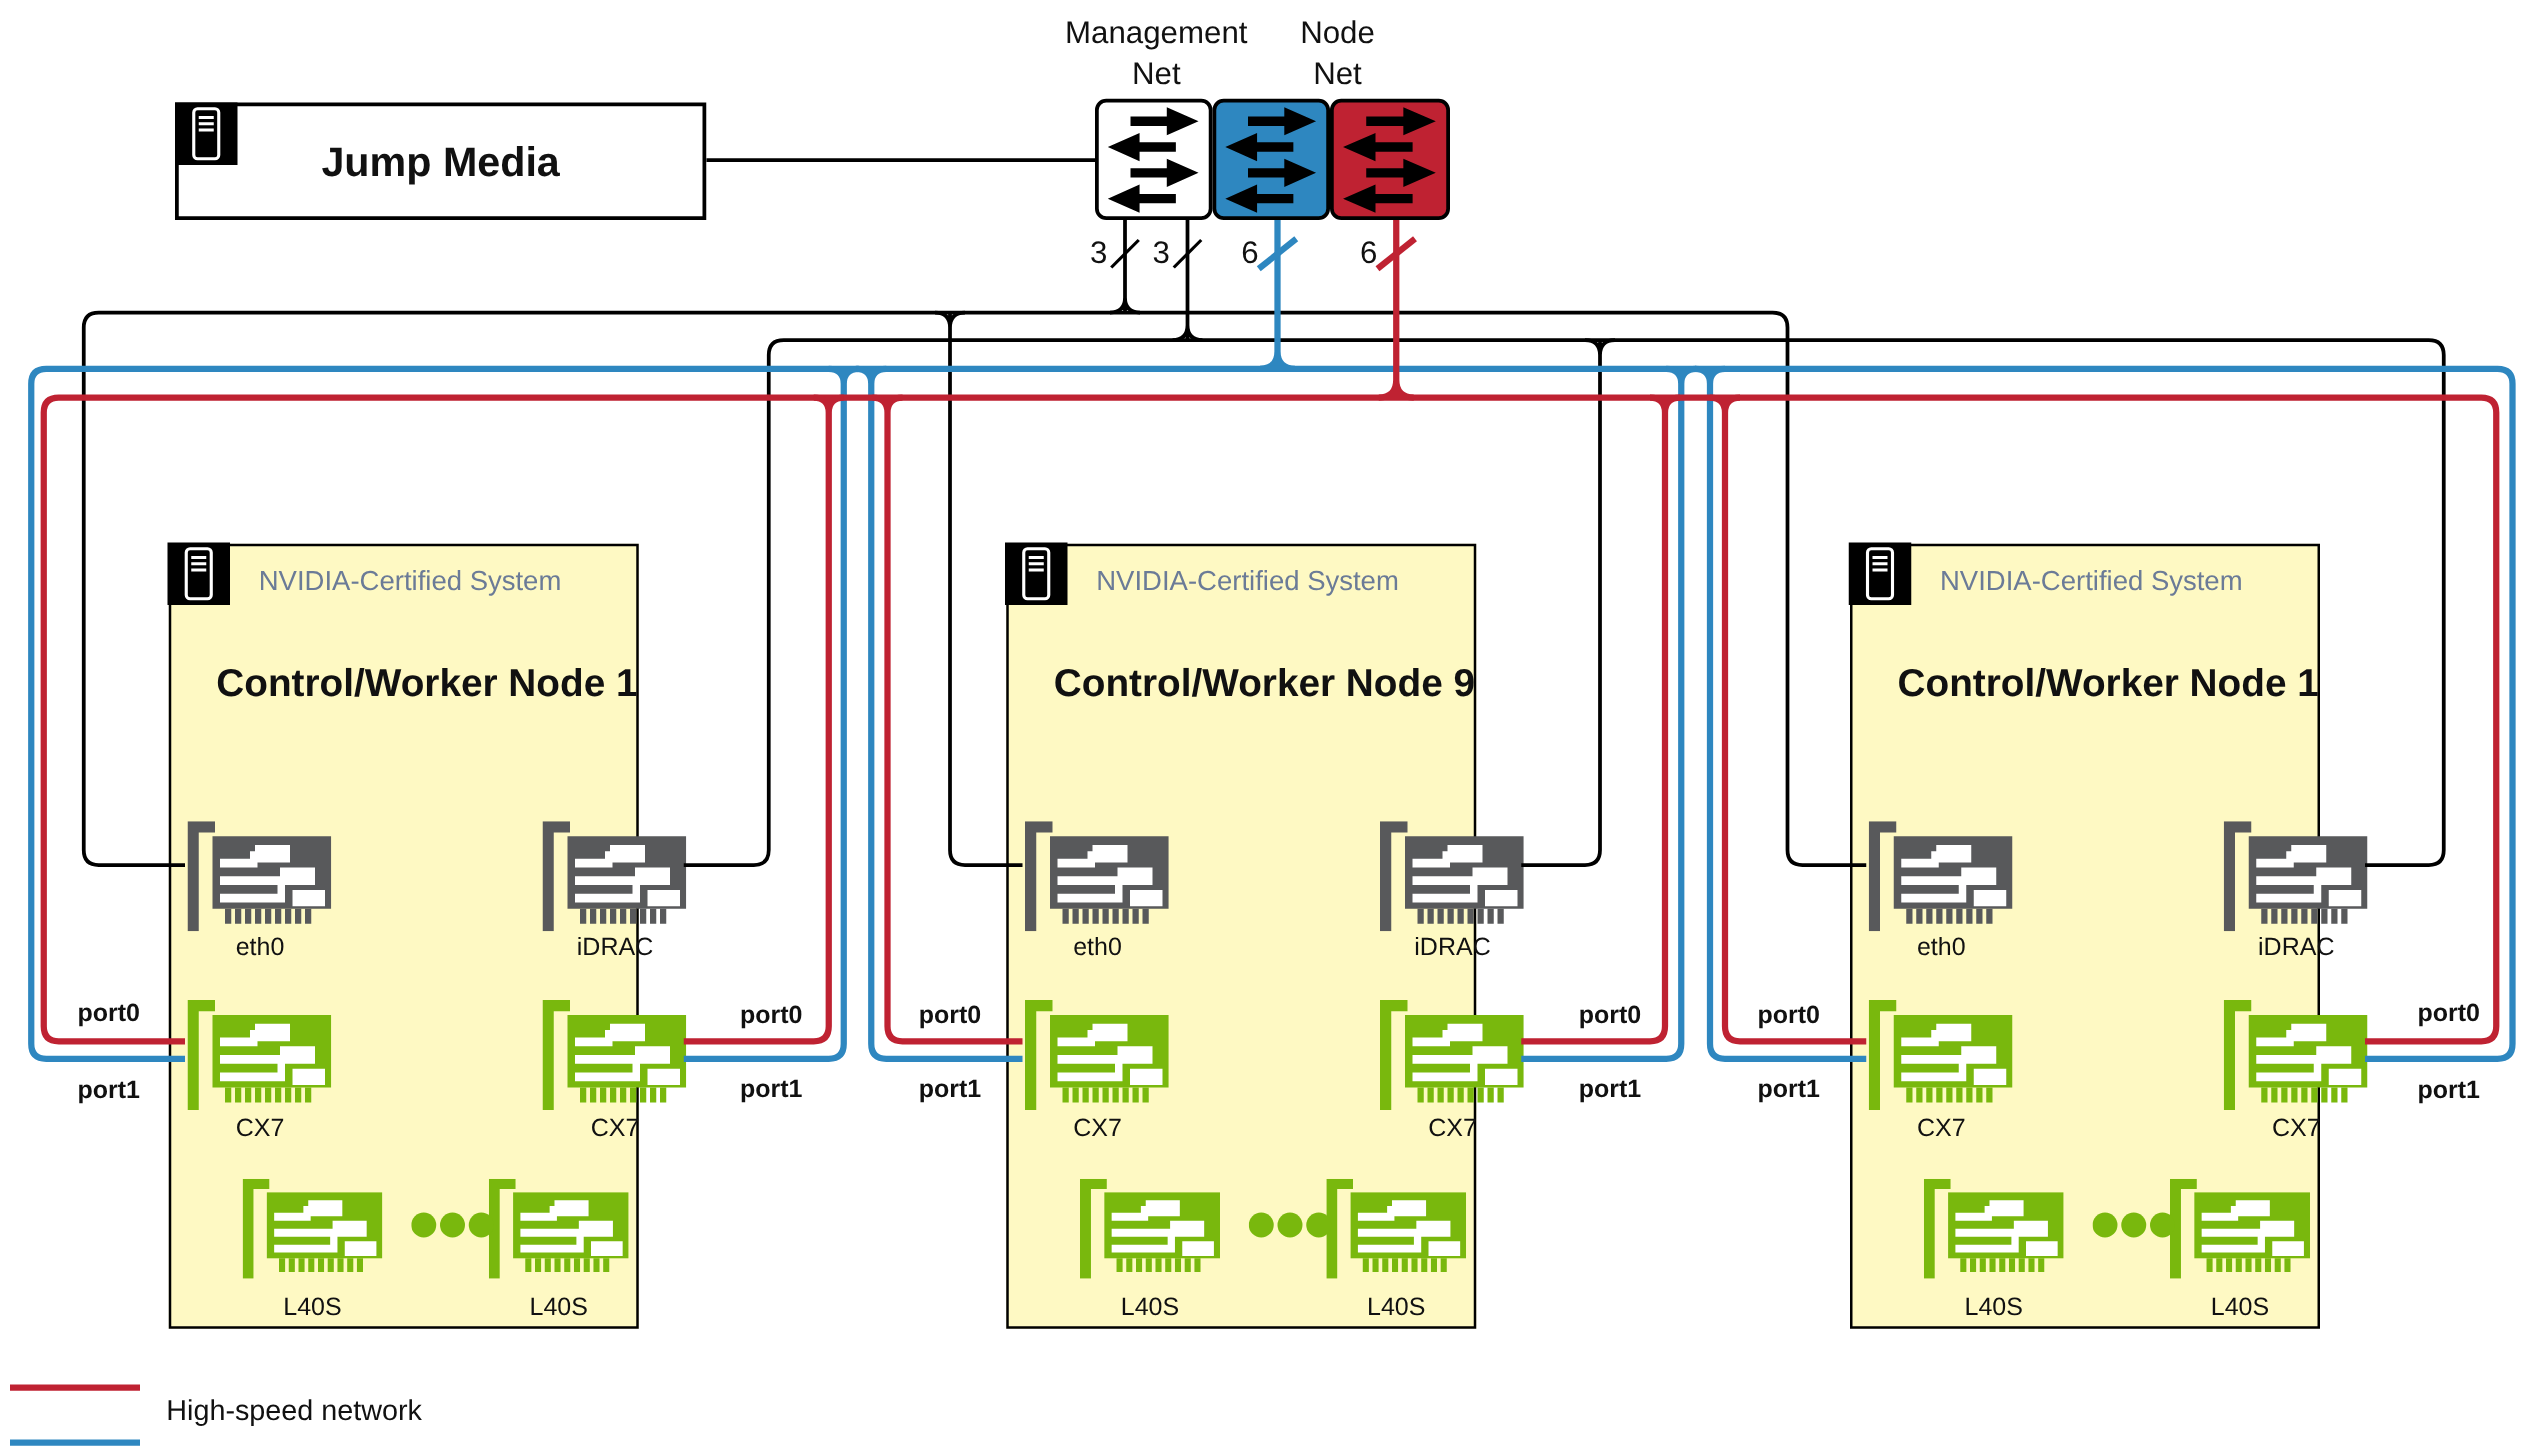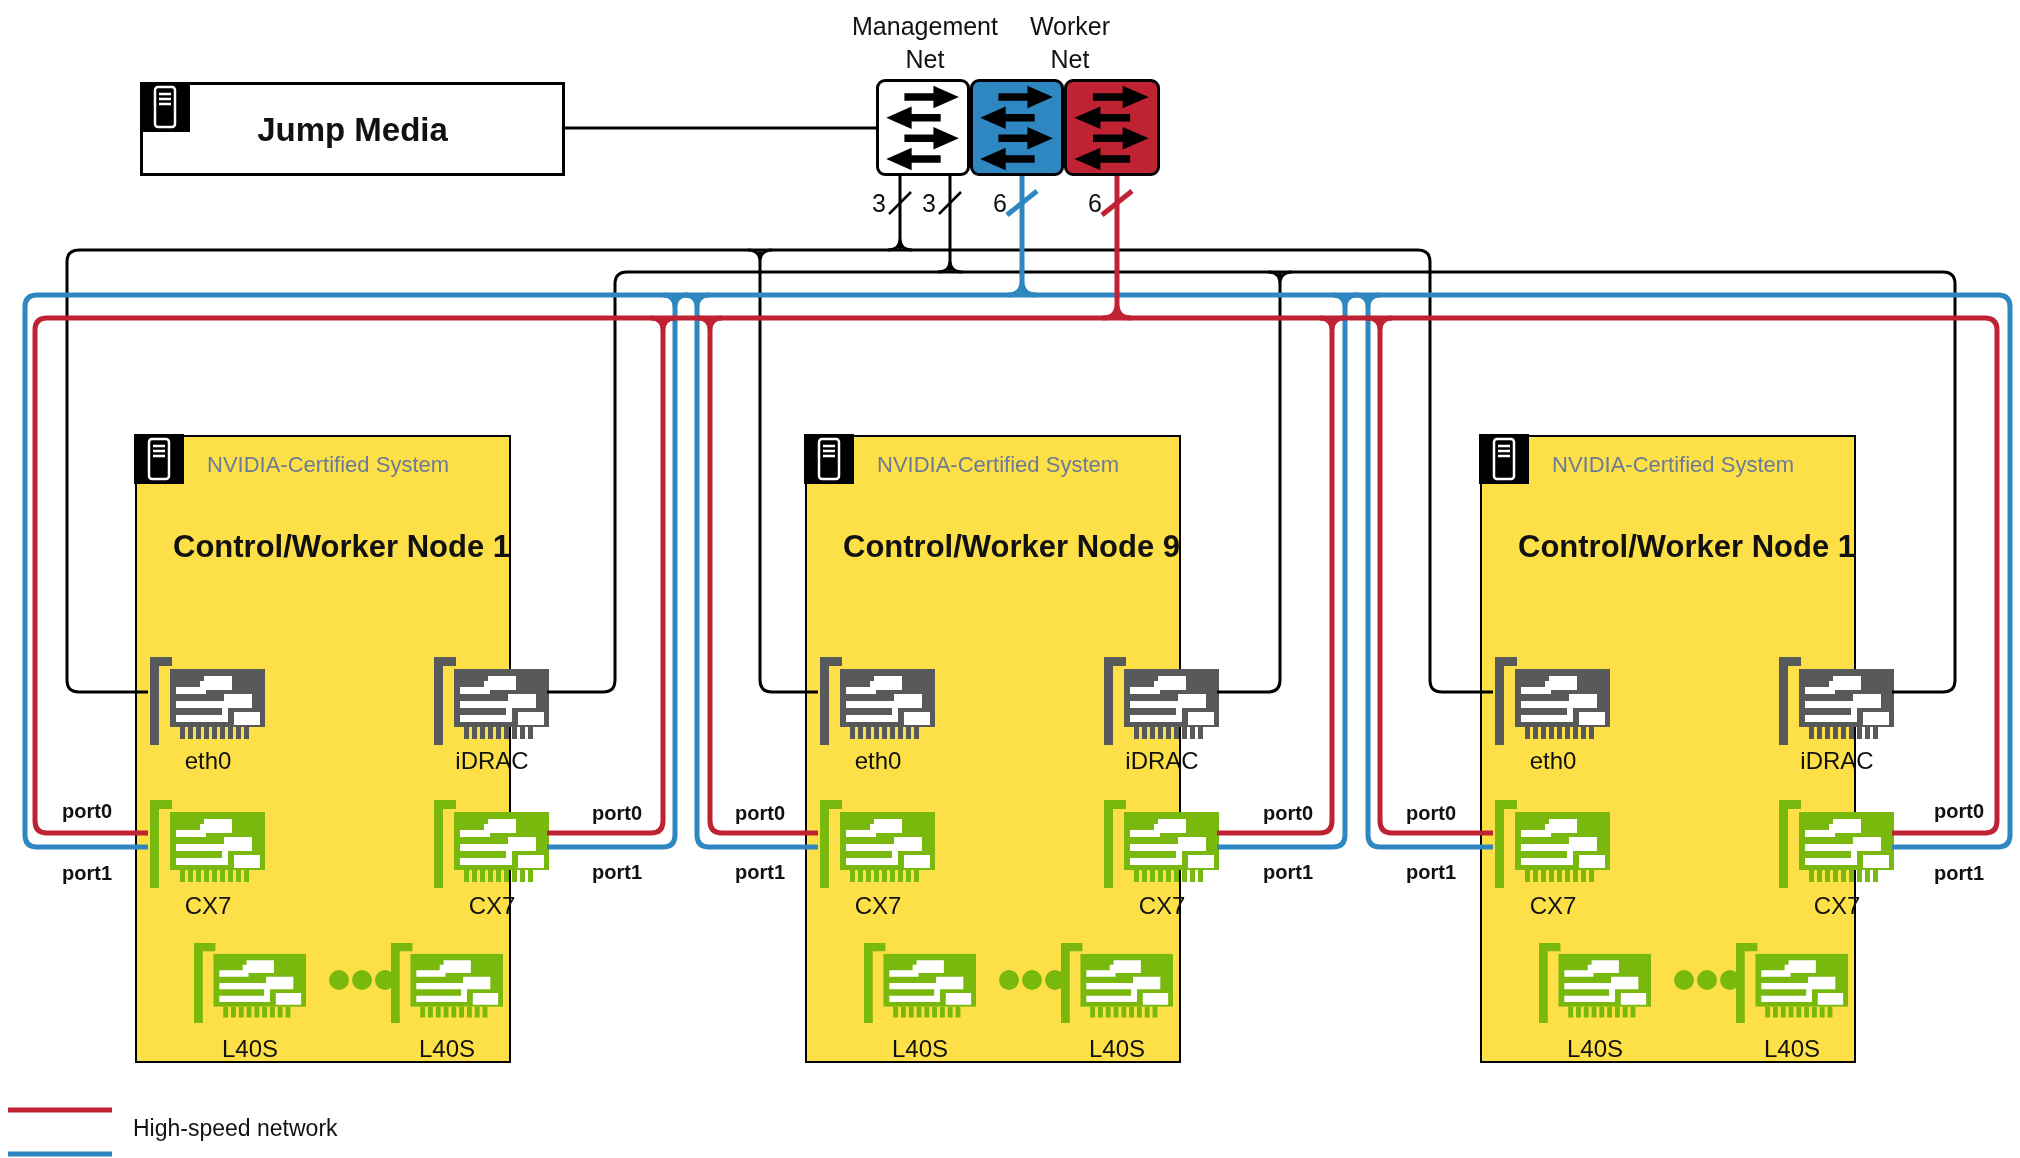--- a/index.html
+++ b/index.html
@@ -14,28 +14,28 @@
   .sw-label{position:absolute;transform:translateX(-50%);text-align:center;
             font-size:25px;line-height:33px;white-space:nowrap;color:#111;}
 
   
   .jump{position:absolute;left:140px;top:82px;width:425px;height:94px;border:3px solid #000;background:#fff;}
   .jump-title{position:absolute;left:0;right:0;top:26px;text-align:center;font-size:33px;font-weight:bold;white-space:nowrap;}
   .icon-sq{position:absolute;left:-3px;top:-3px;width:50px;height:50px;background:#000;}
   .icon-sq svg{width:50px;height:50px;display:block;}
 
   
-  .node{position:absolute;top:435px;width:376px;height:628px;border:2.5px solid #000;background:#fde047;}
+  .node{position:absolute;top:435px;width:376px;height:628px;border:2.5px solid #000;background:#fef9c3;}
   .node-system{position:absolute;left:70px;top:15px;font-size:22px;color:var(--system-label-slate,#6b7b97);white-space:nowrap;}
   .node-title{position:absolute;left:0;right:0;top:92px;text-align:center;font-size:31px;font-weight:bold;white-space:nowrap;margin-left:36px;}
   .card{position:absolute;width:115px;height:88px;}
   .card svg{width:100%;height:100%;display:block;}
   .gray{color:var(--card-gray,#58595b);}
   .green{color:var(--nvidia-green,#79b80d);}
-  .card-label{position:absolute;transform:translateX(-50%);font-size:24px;white-space:nowrap;color:#111;}
+  .card-label{position:absolute;transform:translateX(-50%);font-size:20px;white-space:nowrap;color:#111;}
   .dots{position:absolute;left:192px;top:532px;width:66px;height:22px;}
 
   
   .port-label{position:absolute;transform:translate(-50%,-50%);font-size:20px;font-weight:bold;white-space:nowrap;color:#111;}
   .count-label{position:absolute;transform:translate(-50%,-50%);font-size:25px;white-space:nowrap;color:#111;}
 
   .legend-text{position:absolute;left:133px;top:1115px;font-size:23px;color:#111;white-space:nowrap;}
 </style>
 </head>
 <body>
@@ -258,21 +258,21 @@
         </svg>
       </div>
     <div class="jump-title">Jump Media</div>
   </div>
 
   <div class="sw-label" style="left:925px;top:10px">
     <div>Management</div>
     <div>Net</div>
   </div>
   <div class="sw-label" style="left:1070px;top:10px">
-    <div>Worker</div>
+    <div>Node</div>
     <div>Net</div>
   </div>
   <div class="switch" style="left:876px;width:94px;background:#fff">
     <svg viewBox="0 0 97 97" preserveAspectRatio="none">
         <use href="#sym-arrows"></use>
       </svg>
   </div>
   <div class="switch" style="left:970px;width:94px;background:var(--media-blue,#2e87c0)">
     <svg viewBox="0 0 97 97" preserveAspectRatio="none">
         <use href="#sym-arrows"></use>

